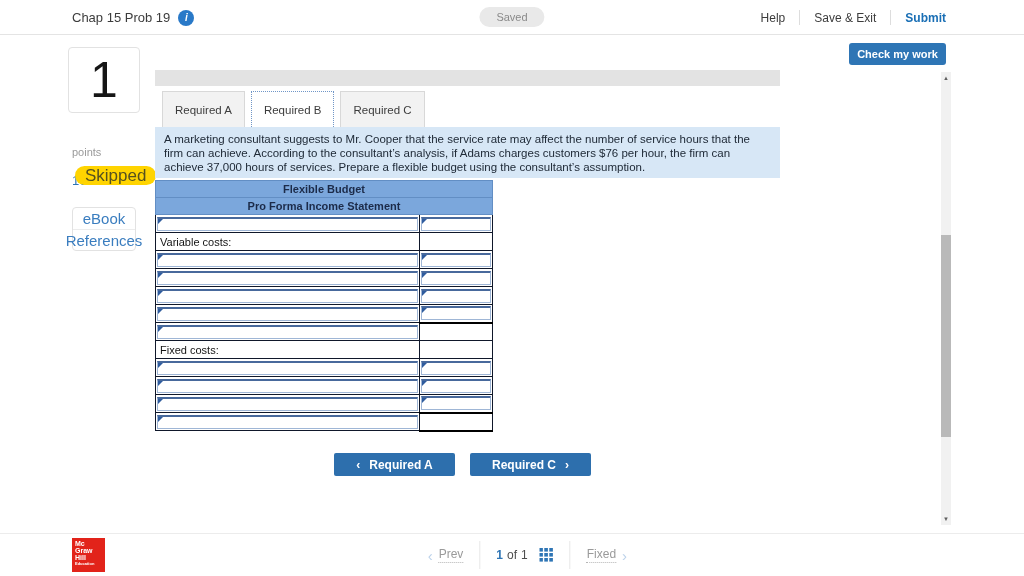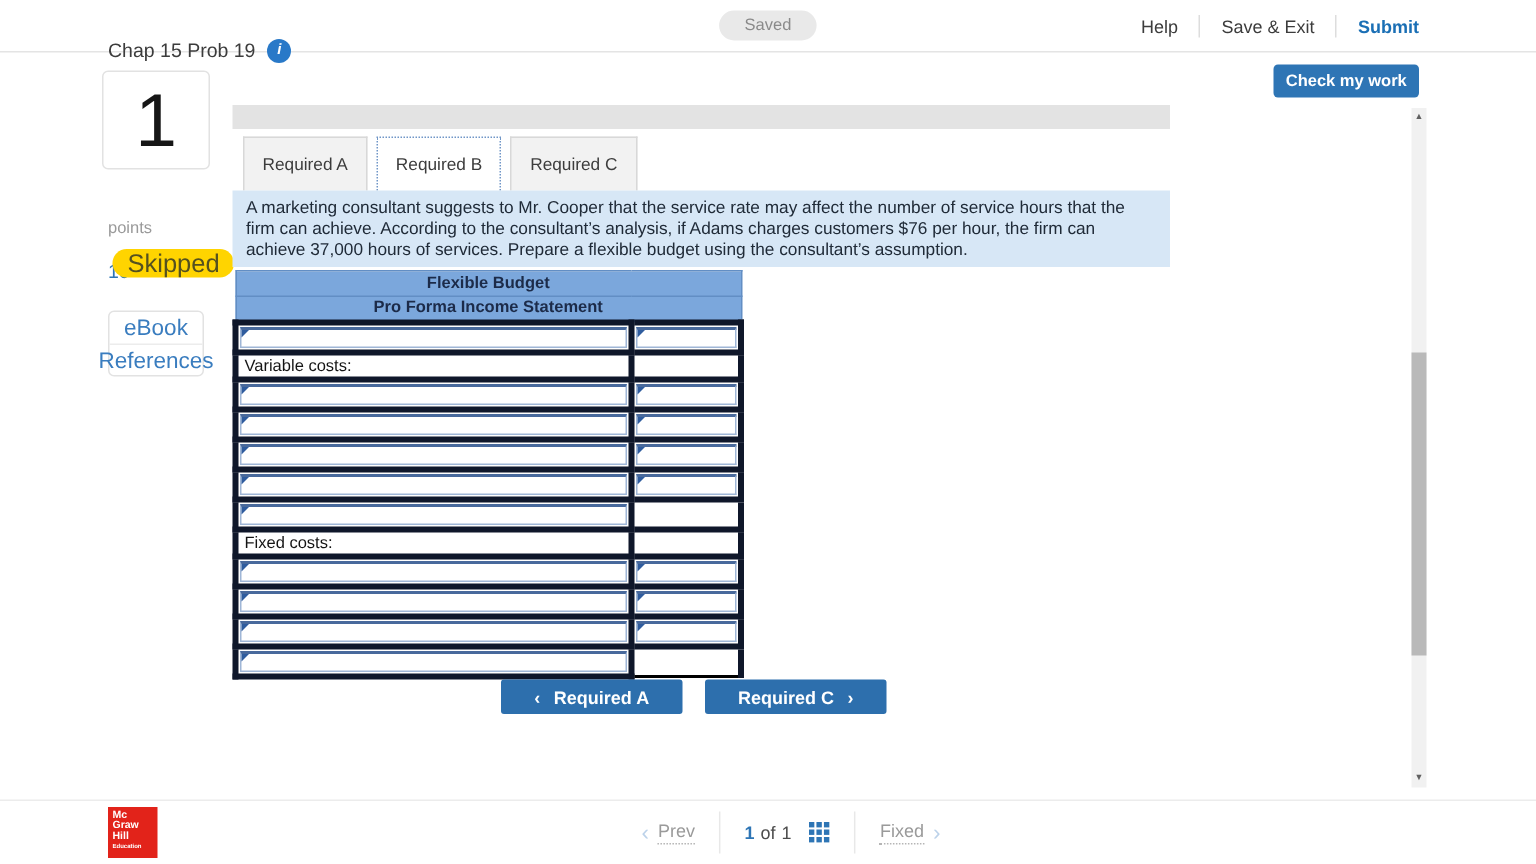--- a/index.html
+++ b/index.html
@@ -2,21 +2,21 @@
 <html><head>
 <meta charset="utf-8">
 <style>
   * { margin:0; padding:0; box-sizing:border-box; }
   html,body { width:1024px; height:576px; background:#fff; }
   body { font-family:"Liberation Sans", sans-serif; }
   #app { position:relative; width:1024px; height:576px; background:#fff; overflow:hidden; }
 
   
   .topbar { position:absolute; top:0; left:0; right:0; height:35px; background:#fff; border-bottom:1px solid #e4e4e4; }
-  .topbar-title-wrap { position:absolute; left:72px; top:0; height:35px; display:flex; align-items:center; gap:8px;margin-top:16px; }
+  .topbar-title-wrap { position:absolute; left:72px; top:0; height:35px; display:flex; align-items:center; gap:8px; }
   .topbar-title { font-size:13px; color:#3c3c3c; }
   .info-icon { width:16px; height:16px; border-radius:50%; background:#2979c8; color:#fff; font-size:10px; font-weight:bold; font-style:italic; display:inline-flex; align-items:center; justify-content:center; cursor:pointer; }
   .saved-pill { position:absolute; left:50%; top:7px; transform:translateX(-50%); background:#e9e9e9; border-radius:11px; padding:4px 17px; font-size:11px; color:#8a8a8a; }
   .topbar-right { position:absolute; right:78px; top:0; height:35px; display:flex; align-items:center; }
   .topbar-link { font-size:12px; color:#3c3c3c; padding:0 14px; cursor:pointer; text-decoration:none; }
   .topbar-link.submit { color:#1a6fb5; font-weight:bold; padding-right:0; }
   .vsep { width:1px; height:15px; background:#ddd; }
 
   
   .check-btn { position:absolute; left:849px; top:43px; width:97px; height:22px; background:#2e75b5; color:#fff; font-size:11px; font-weight:bold; border:none; border-radius:3px; cursor:pointer; font-family:"Liberation Sans",sans-serif; }
@@ -42,21 +42,21 @@
   .tabs { position:absolute; left:162px; top:91px; display:flex; gap:6px; }
   .tab { height:36px; padding:0 12px; display:flex; align-items:center; font-size:11.5px; color:#3c3c3c; background:#f2f2f2; border:1px solid #d8d8d8; border-bottom:none; cursor:pointer; }
   .tab.active { background:#fff; border:1px dotted #7096c7; border-bottom:none; }
 
   .instructions { position:absolute; left:155px; top:127px; width:625px; height:51px; background:#d7e7f6; padding:5px 9px; font-size:11.5px; line-height:14px; color:#202b38; }
 
   
   .ws { position:absolute; left:155px; top:180px; border-collapse:collapse; }
   .ws td { padding:0; }
   .ws tr.hdr td { background:#7ba7dc; text-align:center; font-size:11px; font-weight:bold; color:#1c2b49; height:17px; border:1px solid #628ec4; }
-  .ws tr.body td { height:18px; border:4px solid #0f172a; background:#fff; }
+  .ws tr.body td { height:18px; border:1px solid #0f172a; background:#fff; }
   .ws td.label-cell { font-size:11px; color:#141414; padding-left:4px; }
   .ws td.blank { border-left:none; border-right:none; border-bottom:none; background:#fff; }
   .ws td.black-bottom { border-bottom:2px solid #000 !important; }
   .col-desc { width:264px; }
   .col-amt { width:73px; }
   .cell-box { position:relative; margin:1px; height:14px; border:1px solid #9fb6d6; border-top:2px solid #48699c; background:#fff; }
   .cell-box::before { content:""; position:absolute; left:0; top:0; width:0; height:0; border-top:5px solid #2f5c9e; border-right:5px solid transparent; }
   .cell-box input { position:absolute; left:0; top:0; width:100%; height:100%; border:none; background:transparent; outline:none; padding:0 4px; font-size:11px; font-family:"Liberation Sans",sans-serif; }
 
   

